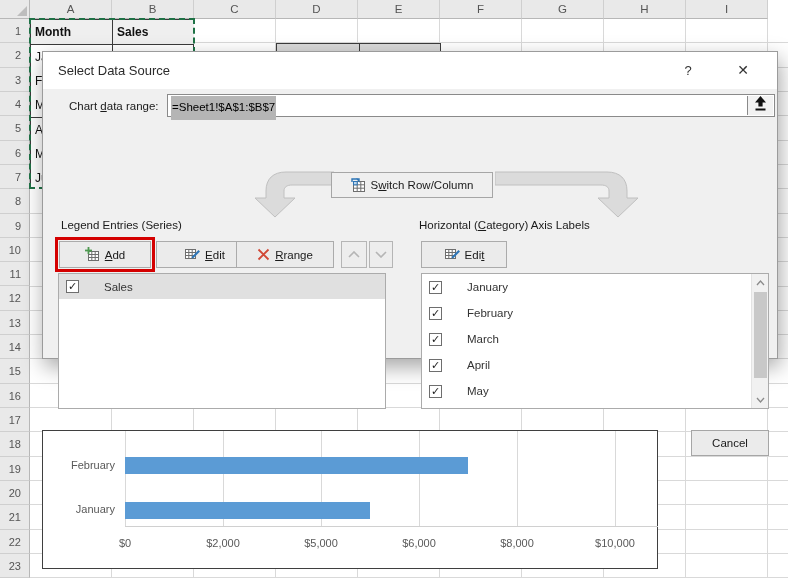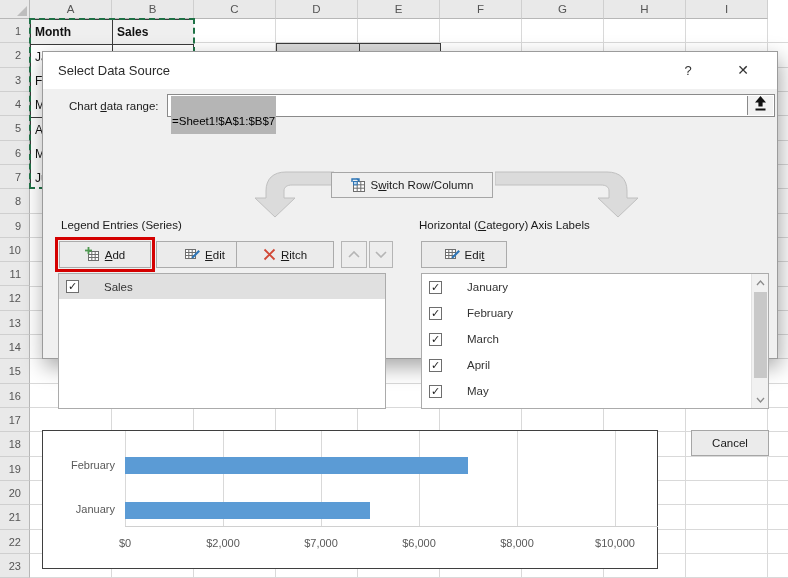--- a/index.html
+++ b/index.html
@@ -56,21 +56,21 @@
   .titlebar{position:absolute;left:0;top:0;right:0;height:37px;background:#fff;}
   .dtitle{position:absolute;left:15px;top:0;line-height:37px;font-size:13px;color:#2b2b2b;}
   .helpbtn{position:absolute;top:0;width:30px;height:37px;text-align:center;line-height:37px;
      font-size:13px;color:#333;cursor:default;}
   .closebtn{position:absolute;top:0;width:40px;height:37px;text-align:center;line-height:37px;
      font-size:14px;color:#333;cursor:default;}
   .rangelbl{position:absolute;left:26px;top:48px;}
   .rangebox{position:absolute;left:124px;top:42px;width:608px;height:23px;background:#fff;
      border:1px solid #8a8a8a;box-sizing:border-box;line-height:21px;}
   .rangetext{position:absolute;left:3px;top:1px;font-size:11.5px;color:#000;
-     background:#B5B5B5;padding:15px 1px 2px 1px;}
+     background:#B5B5B5;padding:1px 1px 2px 1px;}
   .collapsebtn{position:absolute;right:1px;top:1px;width:26px;height:19px;background:#F2F2F2;
      border-left:1px solid #8a8a8a;box-sizing:border-box;text-align:center;}
   .flowarrow{position:absolute;top:118px;}
   .switchbtn{position:absolute;left:288px;top:120px;width:162px;height:26px;background:#EFEFEF;
      border:1px solid #A6A6A6;box-sizing:border-box;display:flex;align-items:center;
      justify-content:center;gap:5px;font-size:11.5px;}
   .sectlbl{position:absolute;top:167px;}
   .tbtn{position:absolute;top:189px;height:27px;background:#EBEBEB;border:1px solid #ABABAB;
      box-sizing:border-box;display:flex;align-items:center;justify-content:center;gap:5px;font-size:11.5px;}
   .redbox{position:absolute;left:12px;top:185px;width:100px;height:35px;border:3px solid #D40000;
@@ -168,21 +168,21 @@
   <div class="gl" style="left:572px"></div>
   <div class="axisline"></div>
 
   <div class="catlbl" style="left:6px;top:28px">February</div>
   <div class="catlbl" style="left:6px;top:72px">January</div>
   <div class="bar" style="top: 26px; width: 343px; background: rgb(91, 155, 213);"></div>
   <div class="bar" style="top: 71px; width: 245px; background: rgb(91, 155, 213);"></div>
 
   <div class="ticklbl" style="left:50px">$0</div>
   <div class="ticklbl" style="left:148px">$2,000</div>
-  <div class="ticklbl" style="left:246px">$7,000</div>
+  <div class="ticklbl" style="left:246px">$5,000</div>
   <div class="ticklbl" style="left:344px">$6,000</div>
   <div class="ticklbl" style="left:442px">$8,000</div>
   <div class="ticklbl" style="left:540px">$10,000</div>
 </div>
 
 <div class="abs dialog">
   <div class="titlebar"></div>
   <div class="dtitle">Select Data Source</div>
   <div class="helpbtn" style="right:74px">?</div>
   <div class="closebtn" style="right:14px">✕</div>
@@ -243,21 +243,21 @@
         <line x1="8.2" y1="2.5" x2="8.2" y2="11.5" stroke="#6e6e6e"></line>
       <path d="M14.5,3 L16,4.5 L9.5,11 L7.5,11.5 L8,9.5 Z" fill="#2E75B6"></path>
     </svg>
     <span><span></span><span class="u">E</span><span>dit</span></span>
   </div>
 
   <div class="tbtn" style="left:193px;width:98px">
     <svg width="13" height="13" viewBox="0 0 13 13">
       <path d="M1.5,1.5 L11.5,11.5 M11.5,1.5 L1.5,11.5" stroke="#D14836" stroke-width="1.8" fill="none"></path>
     </svg>
-    <span><span></span><span class="u">R</span><span>itch</span></span>
+    <span><span></span><span class="u">R</span><span>range</span></span>
   </div>
 
   <div class="spinbtn" style="left:298px;width:26px">
     <svg width="12" height="7" viewBox="0 0 12 7">
       <polyline points="1,6 6,1 11,6" fill="none" stroke="#B5B5B5" stroke-width="1.6"></polyline>
     </svg>
   </div>
   <div class="spinbtn" style="left:326px;width:24px">
     <svg width="12" height="7" viewBox="0 0 12 7">
       <polyline points="1,1 6,6 11,1" fill="none" stroke="#B5B5B5" stroke-width="1.6"></polyline>

